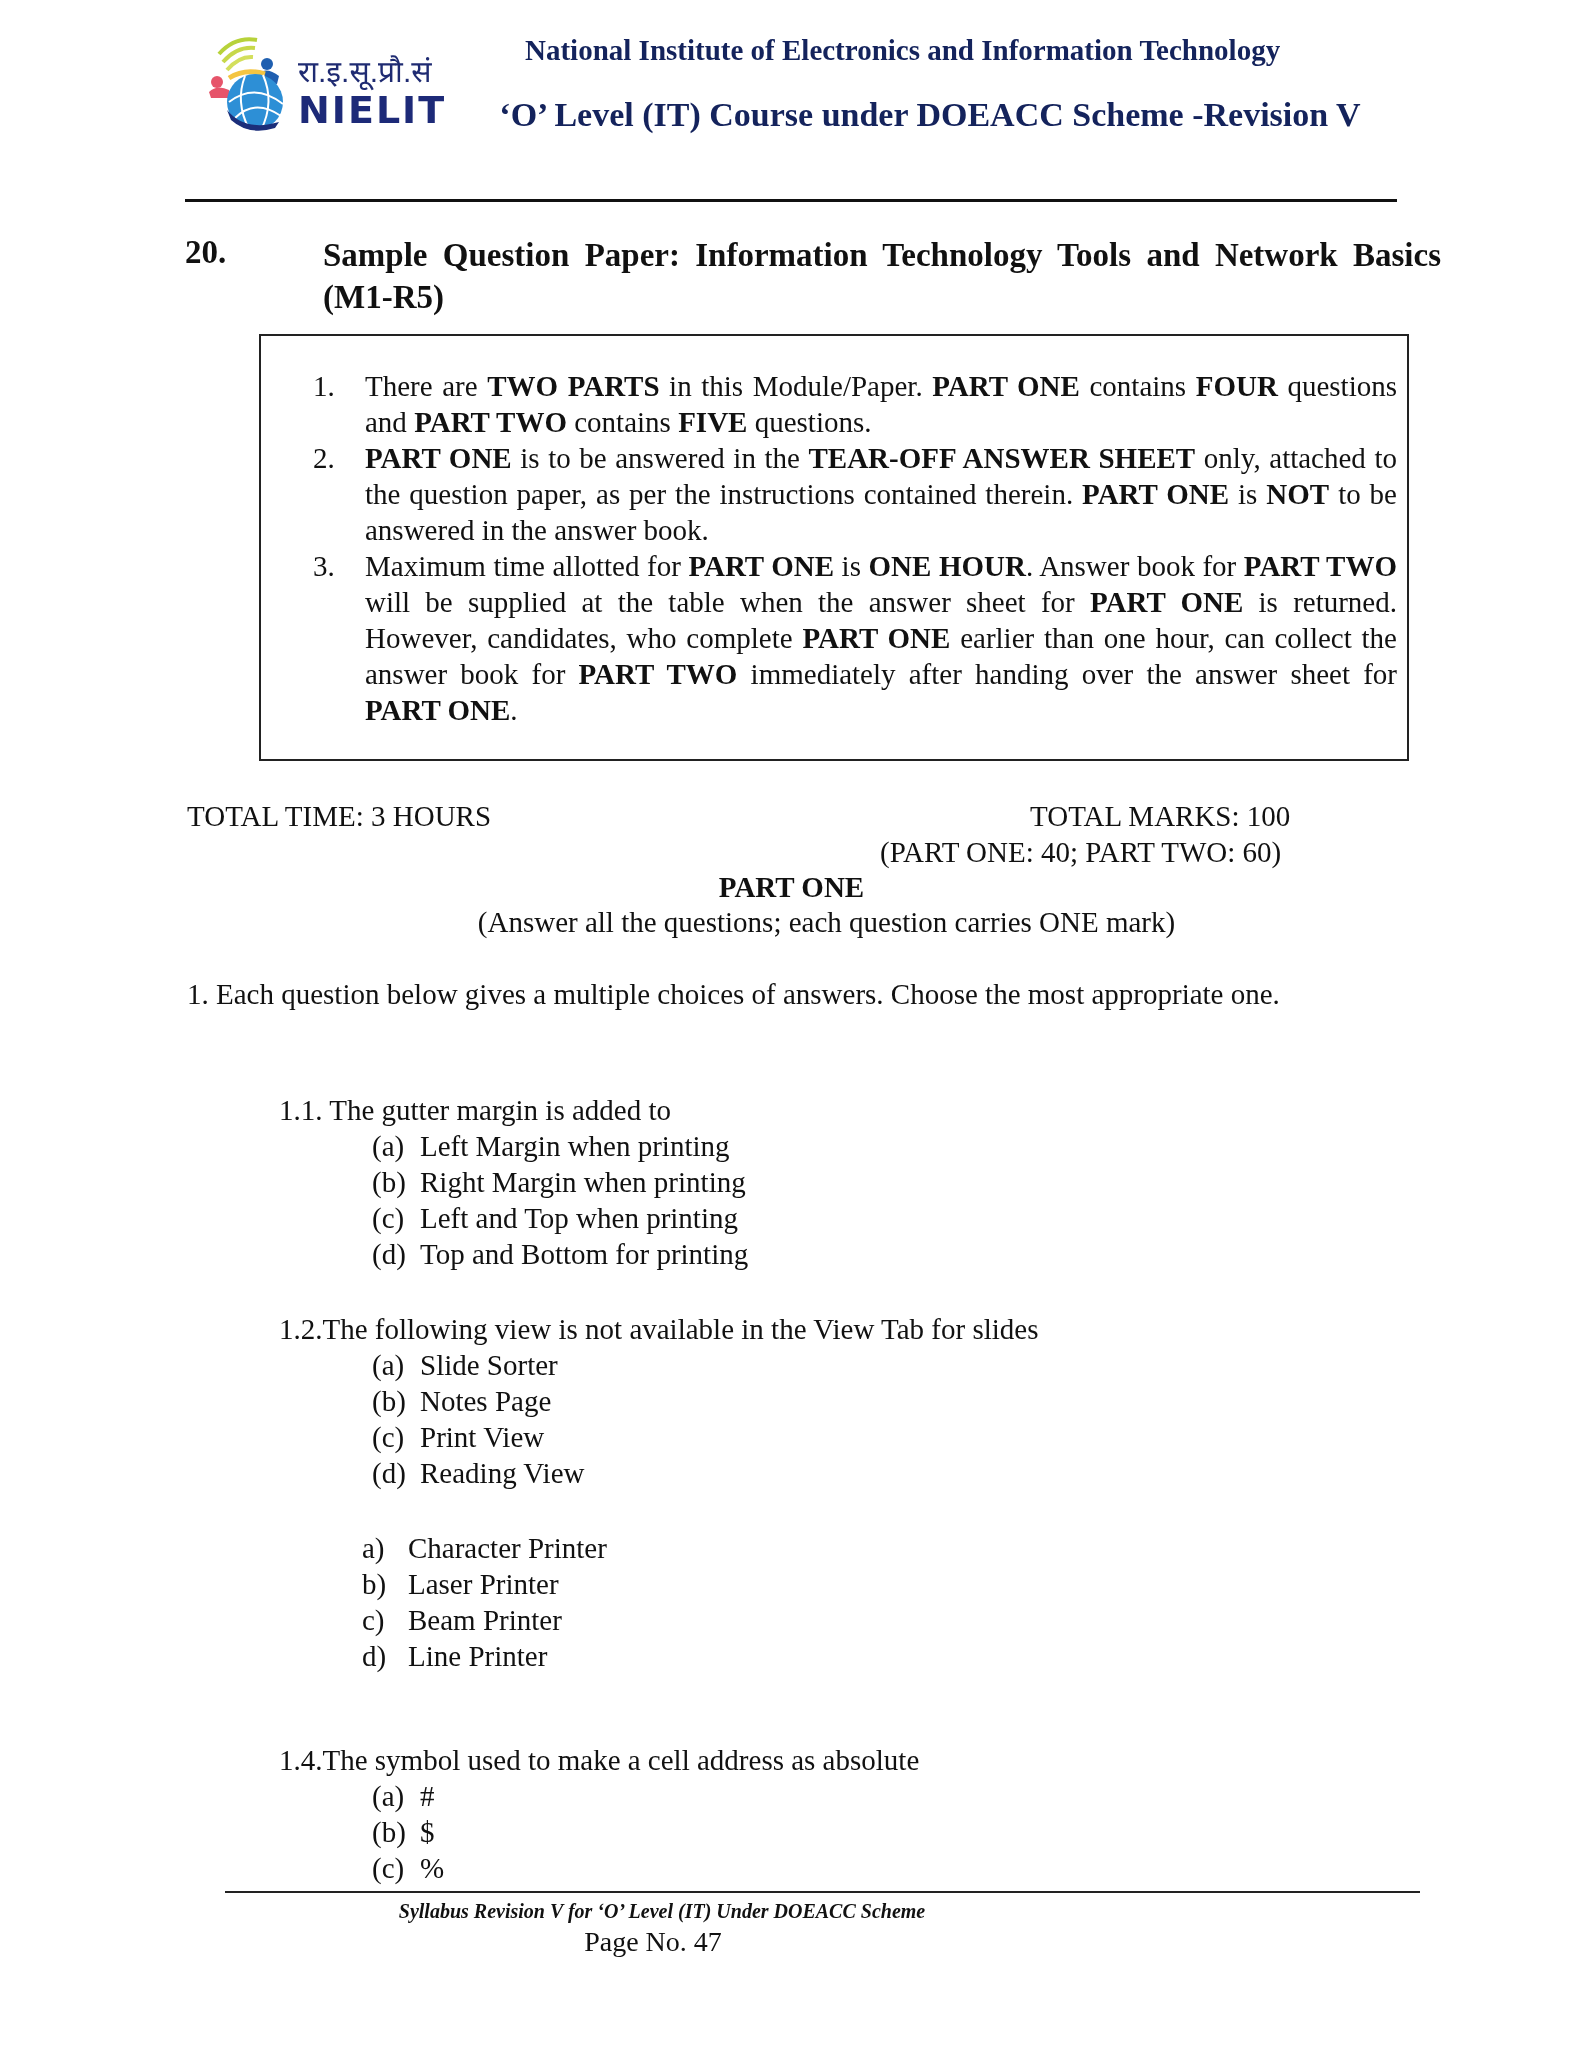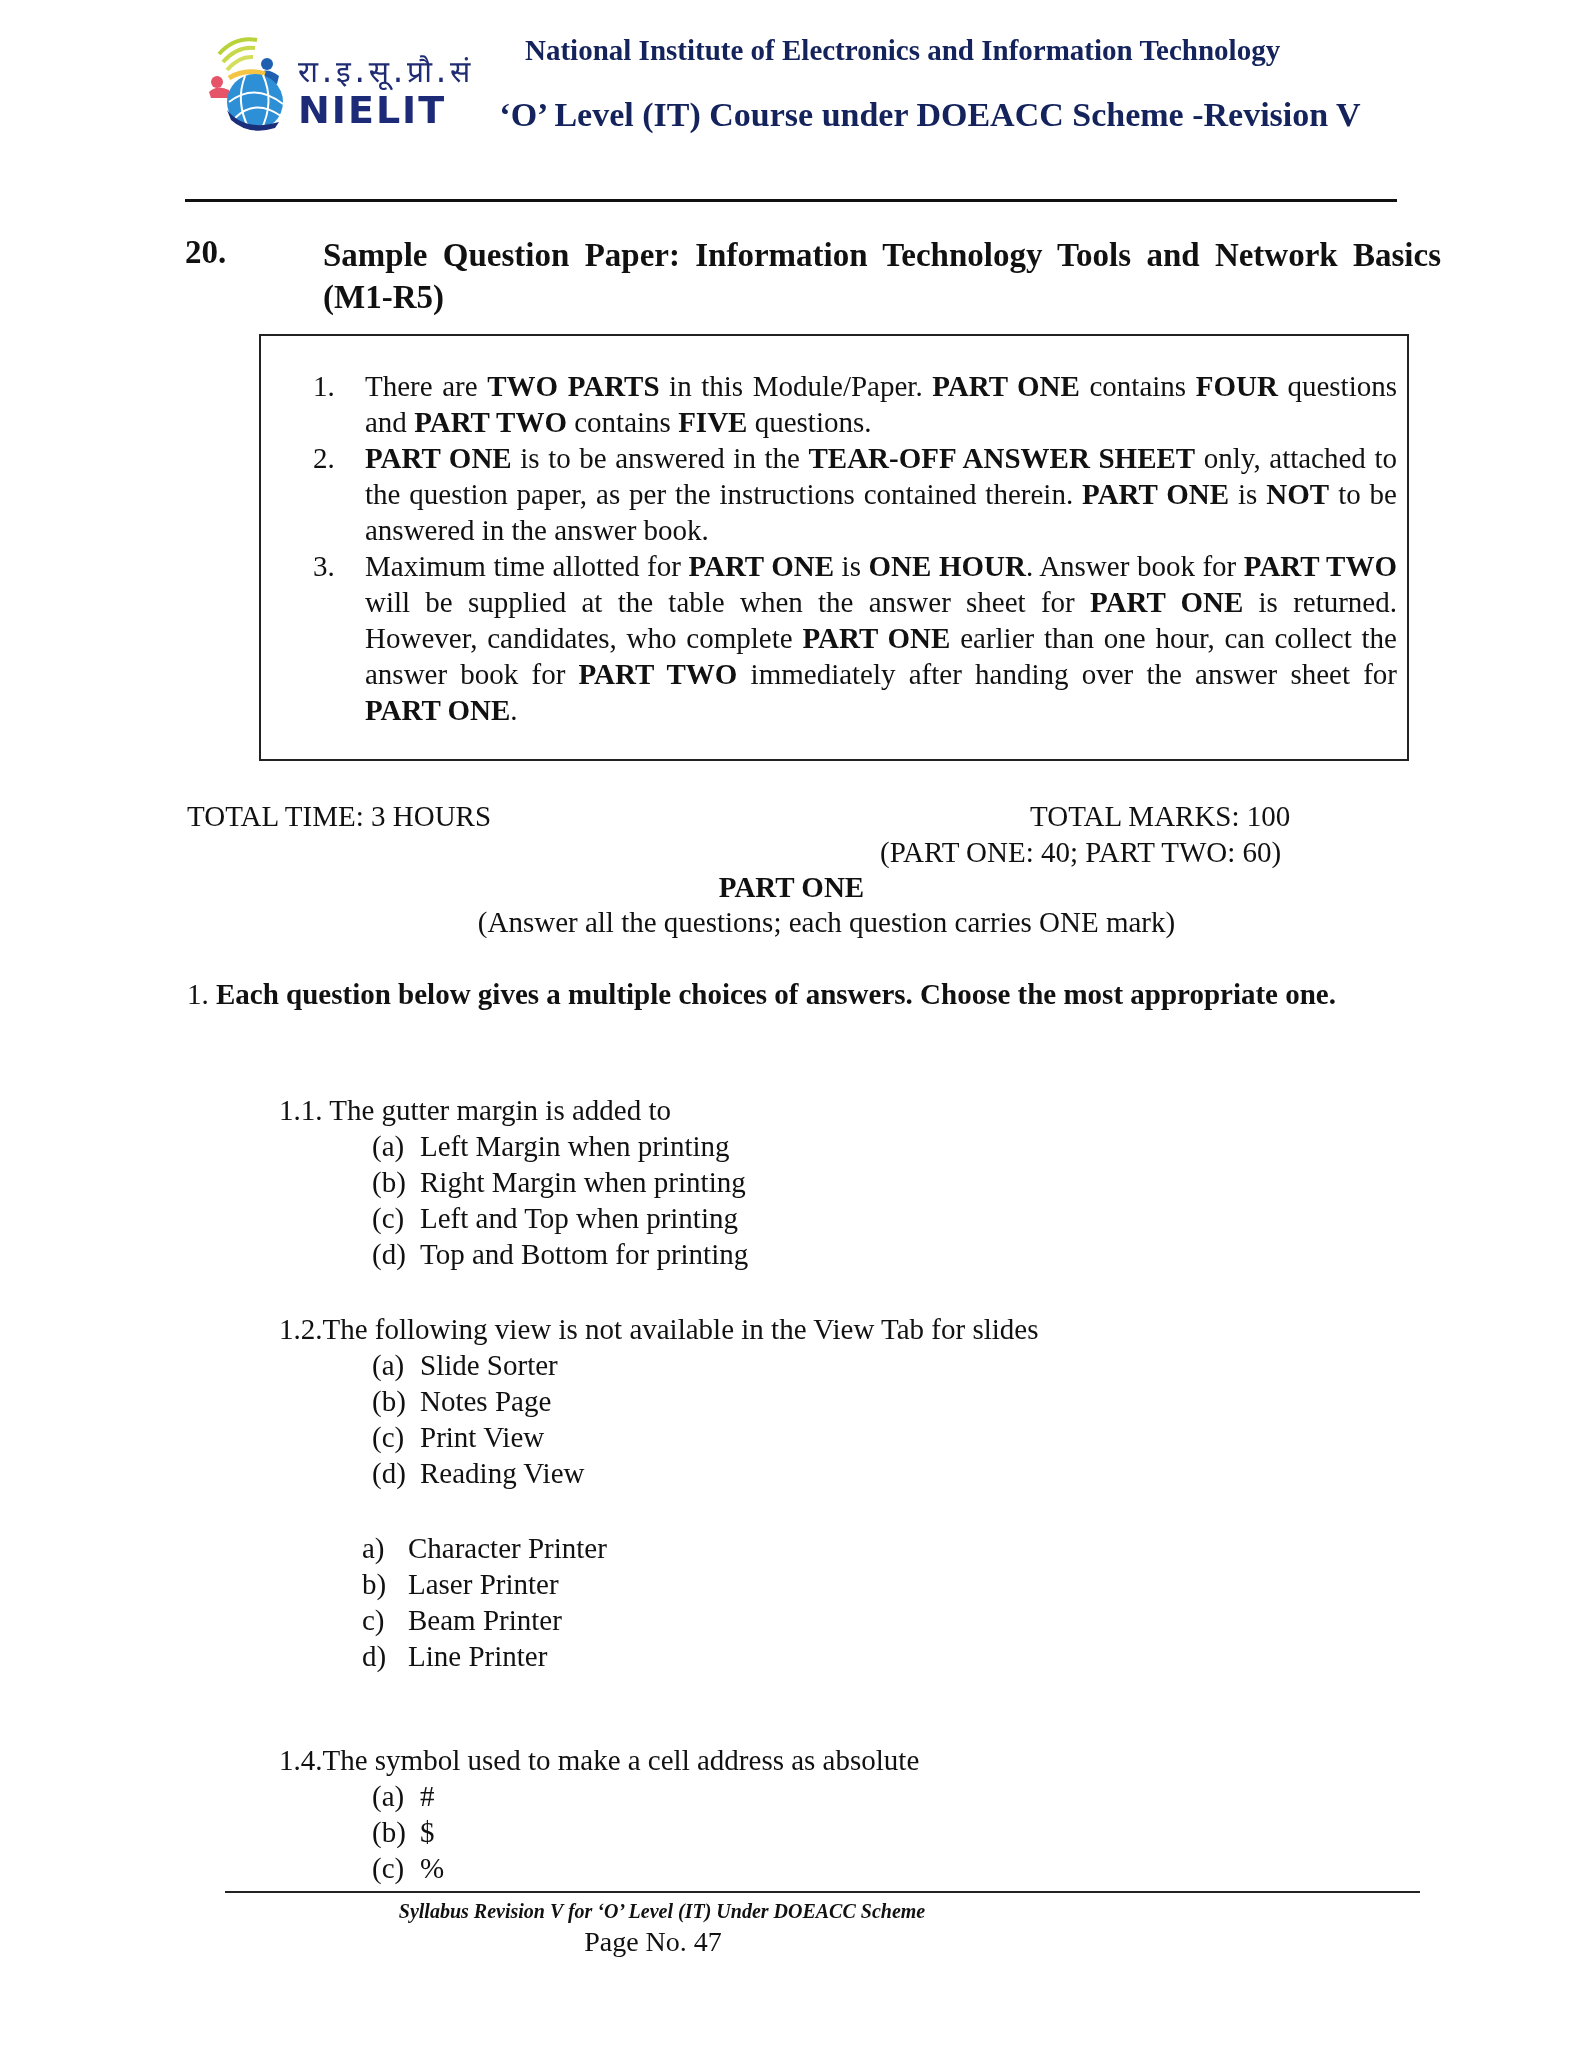--- a/index.html
+++ b/index.html
@@ -2,21 +2,21 @@
 <html><head>
 <meta charset="utf-8">
 <style>
   html, body { margin: 0; padding: 0; background: #ffffff; }
   body { width: 1583px; height: 2048px; position: relative; overflow: hidden;
          font-family: "Liberation Serif", "DejaVu Serif", serif; color: #111; }
   .abs { position: absolute; }
 
   
   .logo { left: 205px; top: 32px; width: 245px; height: 100px; }
-  .logo-devanagari { left: 298px; top: 50px; font-size: 30px; color: #1f2b72; font-family: Liberation Mono, monospace; letter-spacing: 0px; white-space: nowrap; }
+  .logo-devanagari { left: 298px; top: 50px; font-size: 30px; color: #1f2b72; font-family: Liberation Sans, sans-serif; letter-spacing: 0px; white-space: nowrap; }
   .logo-text { left: 298px; top: 88px; font-size: 38px; font-weight: bold; color: #1d2a78; font-family: "DejaVu Sans", sans-serif; letter-spacing: 2px; }
   .inst-name { left: 525px; top: 34px; width: 800px; font-size: 29px; font-weight: bold; color: #14235c; white-space: nowrap; }
   .course-title { left: 480px; top: 95px; width: 900px; font-size: 34px; font-weight: bold; color: #14235c; text-align: center; line-height: 40px; }
   .rule-top { left: 185px; top: 199px; width: 1212px; height: 3px; background: #111; }
 
   
   .sec-num { left: 185px; top: 234px; font-size: 33px; font-weight: bold; }
   .sec-title { left: 279px; top: 234px; width: 1118px; font-size: 33px; font-weight: bold; line-height: 42px; text-align: justify; text-align-last: left; margin-left: 44px; }
 
   
@@ -29,21 +29,21 @@
 
   
   .total-time { left: 187px; top: 800px; font-size: 29px; }
   .total-marks { left: 1030px; top: 800px; font-size: 29px; }
   .marks-split { left: 880px; top: 836px; font-size: 29px; }
   .part-one { left: 0; width: 1583px; top: 871px; font-size: 29px; font-weight: bold; text-align: center; }
   .part-one-note { left: 0; width: 1583px; top: 906px; font-size: 29px; text-align: center; padding-left: 35px; }
 
   
   .q-heading { left: 187px; top: 976px; width: 1215px; font-size: 29px; line-height: 36px; }
-  .q-heading .bold { font-weight: bold; margin-top: 6px; }
+  .q-heading .bold { font-weight: normal; margin-top: 6px; }
 
   
   .subq { left: 279px; font-size: 29px; }
   .subq .stem { line-height: 36px; }
   .opts { margin-left: 93px; }
   .opt { line-height: 36px; display: flex; }
   .opt .lbl { width: 48px; flex: none; }
   .opts.alt { margin-left: 83px; }
   .opts.alt .lbl { width: 46px; }
 

